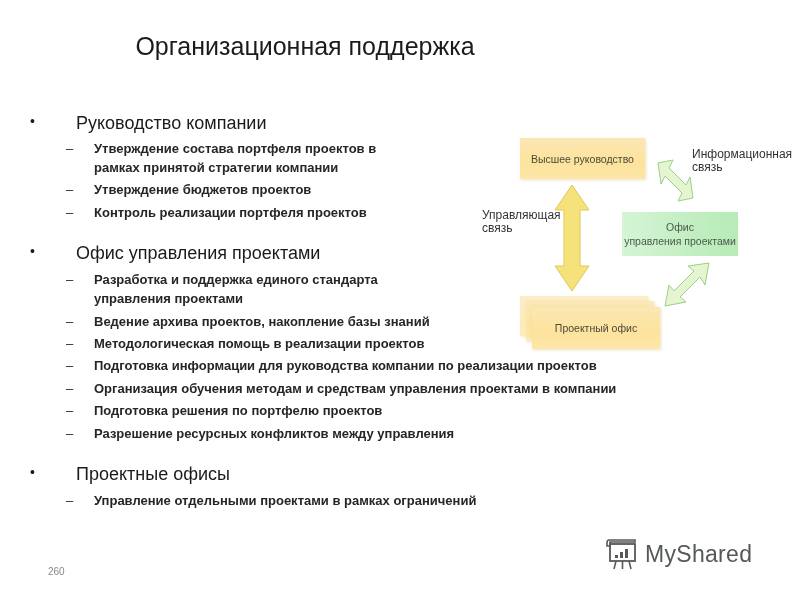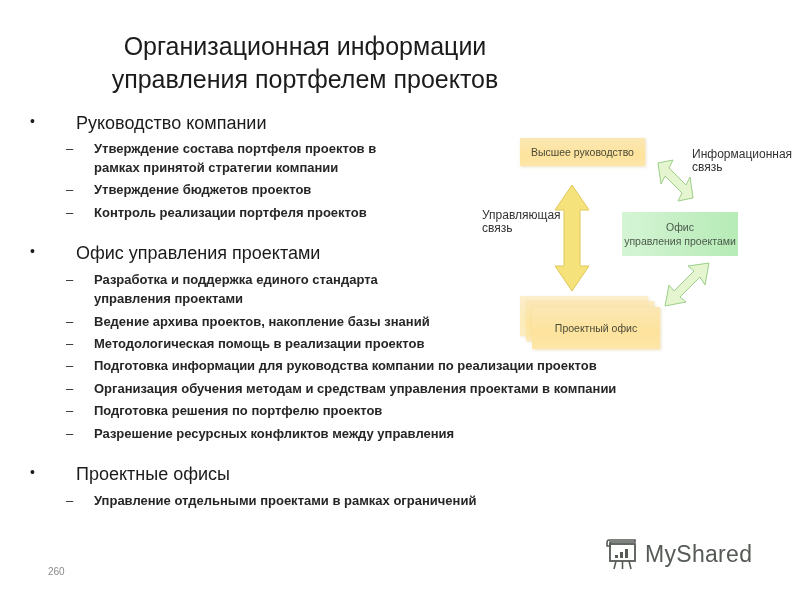--- a/index.html
+++ b/index.html
@@ -21,22 +21,21 @@
                color: #4a5a4a; }
   .lbl { position: absolute; font-size: 12px; line-height: 13px; color: #333; white-space: nowrap; }
   .page-num { position: absolute; left: 48px; top: 566px; font-size: 10px; color: #888; }
   .logo { position: absolute; left: 605px; top: 536px; display: flex; align-items: center; }
   .logo-text { font-size: 23px; color: #555a55; letter-spacing: 0.3px; margin-left: 6px; }
 </style>
 </head>
 <body>
 
 <div class="title">
-  <div>Организационная информации</div>
-  <div>управления портфелем проектов</div>
+  <div>Организационная поддержка</div>
 </div>
 
 <div class="bullet-row" style="top:113px;">
   <span class="dot">•</span>
   <span class="txt">Руководство компании</span>
 </div>
 <div class="sub" style="top:140px;">
   <span class="dash">–</span>
   <span class="txt">Утверждение состава портфеля проектов в</span>
 </div>
@@ -107,21 +106,21 @@
 
     <g>
       <polygon points="658,163 673,160 669,168 686,185 690,177 693,198 678,201 682,193 665,176 661,184" fill="#e4f5cf" stroke="#9ccf8a" stroke-width="1"></polygon>
     </g>
 
     <g>
       <polygon points="709,263 705,285 700,277 680,297 686,302 665,306 669,285 674,291 694,271 688,266" fill="#e4f5cf" stroke="#9ccf8a" stroke-width="1"></polygon>
     </g>
   </svg>
 
-  <div class="box box-yellow" style="left:520px;top:138px;width:125px;height:28px;">
+  <div class="box box-yellow" style="left:520px;top:138px;width:125px;height:41px;">
     <span>Высшее руководство</span>
   </div>
 
   <div class="box box-green" style="left:622px;top:212px;width:116px;height:44px;">
     <div>
       <div>Офис</div>
       <div>управления проектами</div>
     </div>
   </div>
 

